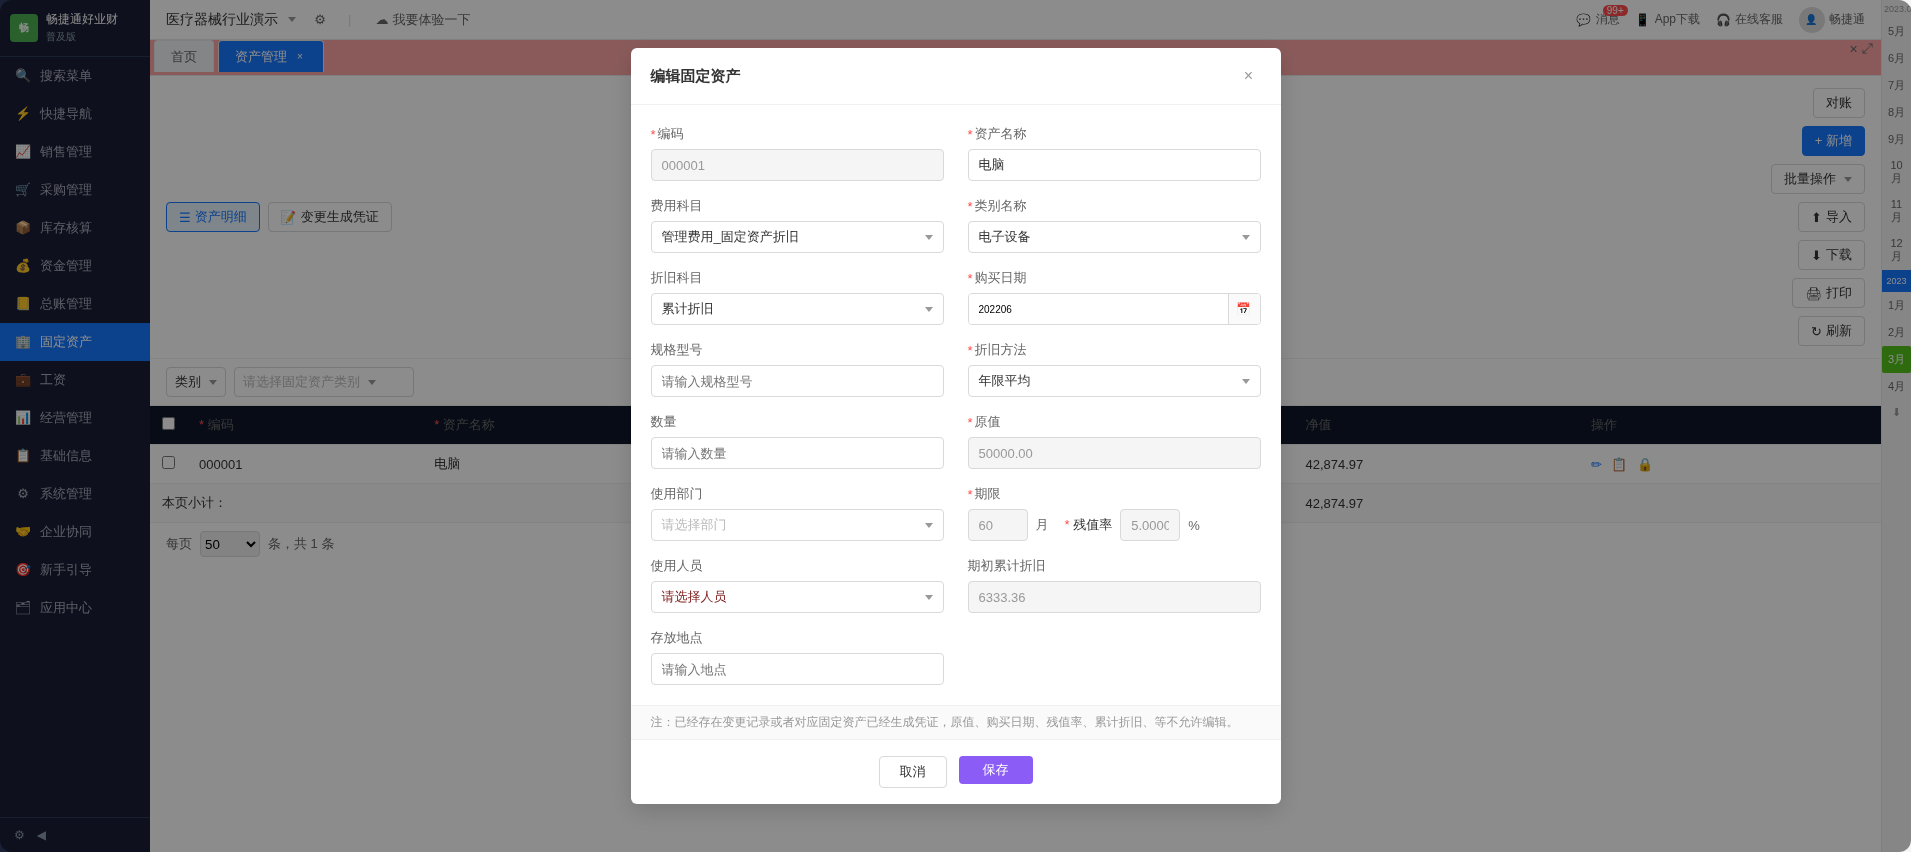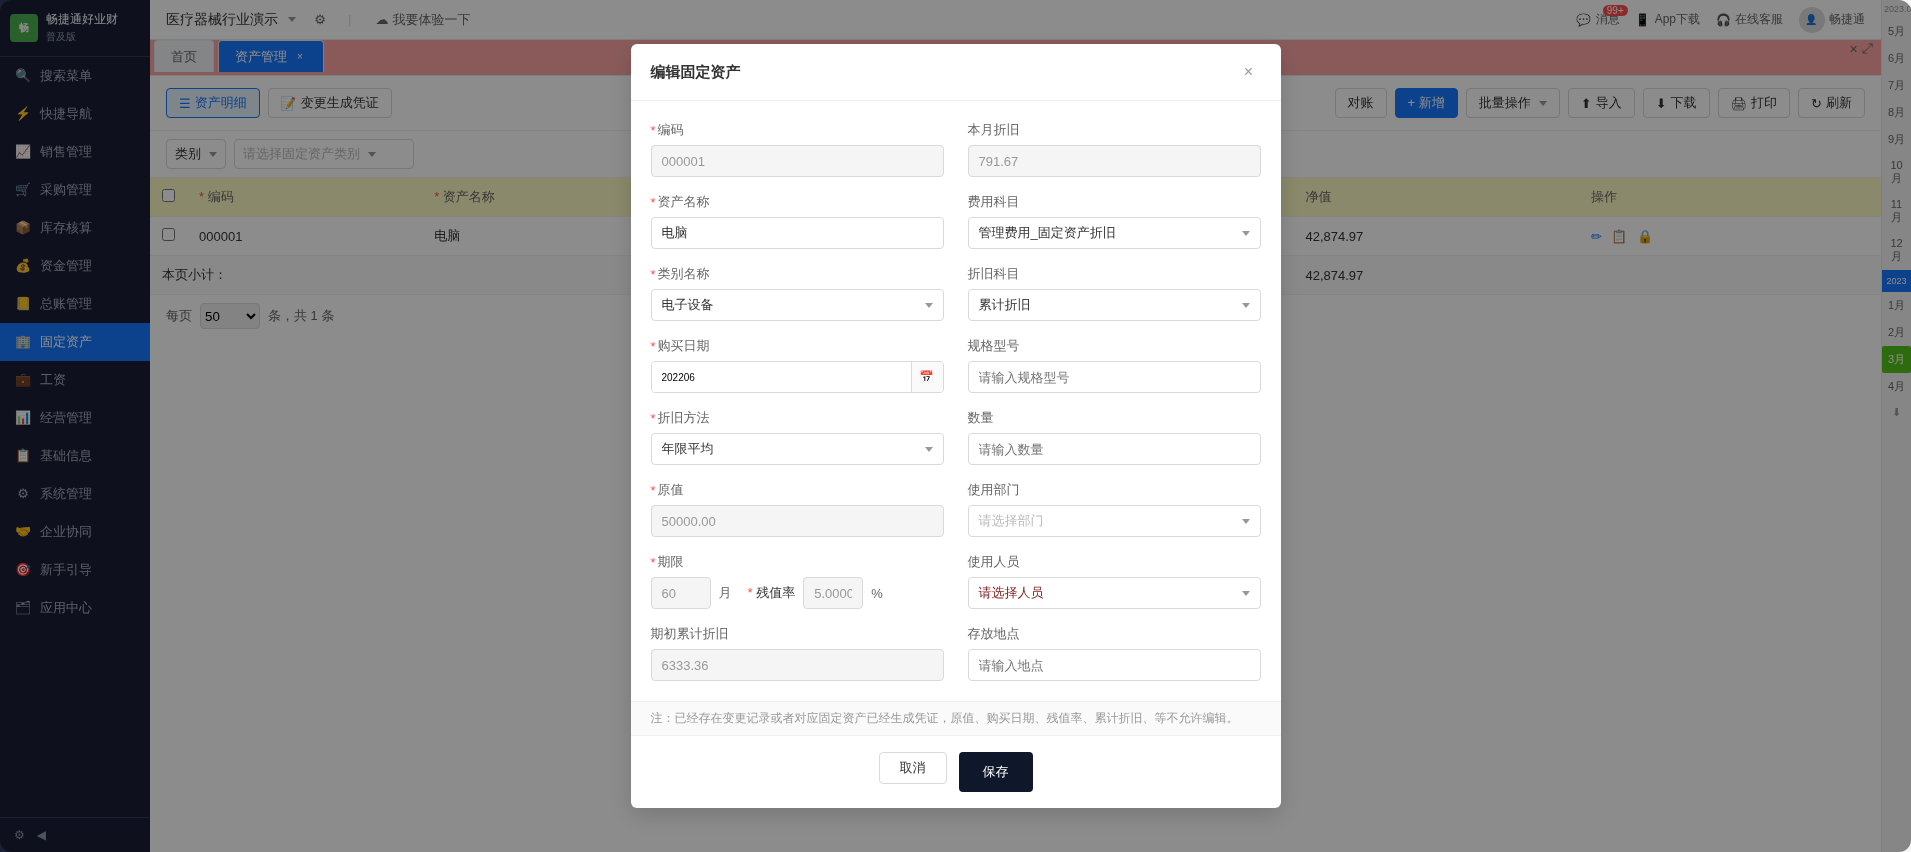--- a/index.html
+++ b/index.html
@@ -39,28 +39,28 @@
     .tab.active { background: #1677ff; color: #fff; }
     .tab-close { width: 14px; height: 14px; display: flex; align-items: center; justify-content: center; border-radius: 50%; font-size: 10px; }
     .tabs-right { margin-left: auto; display: flex; align-items: center; gap: 4px; padding-right: 8px; }
 
     
     .page-content { flex: 1; background: #fff; overflow: auto; position: relative; }
     .toolbar { padding: 12px 16px; display: flex; align-items: center; gap: 8px; border-bottom: 1px solid #f0f0f0; }
     .toolbar-btn { height: 30px; padding: 0 12px; border: 1px solid #d9d9d9; background: #fff; border-radius: 4px; cursor: pointer; font-size: 13px; display: flex; align-items: center; gap: 4px; color: #333; }
     .toolbar-btn.active { background: #e6f4ff; border-color: #1677ff; color: #1677ff; }
     .toolbar-btn.primary { background: #1677ff; color: #fff; border-color: #1677ff; }
-    .toolbar-right { margin-left: auto; display: flex; align-items: flex-end; gap: 8px; }
+    .toolbar-right { margin-left: auto; display: flex; align-items: flex-end; gap: 8px; flex-direction: column; }
     .filter-row { padding: 8px 16px; display: flex; align-items: center; gap: 8px; border-bottom: 1px solid #f0f0f0; }
     .filter-select { height: 30px; padding: 0 8px; border: 1px solid #d9d9d9; border-radius: 4px; font-size: 13px; display: flex; align-items: center; gap: 4px; cursor: pointer; background: #fff; }
 
     
     .table-container { overflow: auto; }
     table { width: 100%; border-collapse: collapse; font-size: 13px; }
-    thead tr { background: #fef9c3; }
+    thead tr { background: #0f172a; }
     th, td { padding: 10px 12px; border-bottom: 1px solid #f0f0f0; text-align: left; white-space: nowrap; }
     th { font-weight: 500; color: #666; }
     td { color: #333; }
     .table-footer { padding: 8px 16px; display: flex; align-items: center; gap: 8px; font-size: 13px; color: #666; }
 
     
     .date-sidebar { width: 30px; background: #f5f5f5; border-left: 1px solid #e8e8e8; display: flex; flex-direction: column; align-items: center; }
     .date-item { padding: 6px 4px; font-size: 11px; color: #666; text-align: center; cursor: pointer; width: 100%; }
     .date-item.today { background: #1677ff; color: #fff; border-radius: 2px; }
     .date-item.highlight { background: #52c41a; color: #fff; border-radius: 2px; }
@@ -83,21 +83,21 @@
     .form-input-wrap { display: flex; align-items: center; border: 1px solid #d9d9d9; border-radius: 4px; height: 32px; overflow: hidden; }
     .form-input-wrap input { border: none; padding: 0 10px; font-size: 10px; height: 100%; flex: 1; outline: none; }
     .form-input-wrap .input-suffix { padding: 0 8px; color: #999; background: #fafafa; border-left: 1px solid #d9d9d9; height: 100%; display: flex; align-items: center; font-size: 12px; }
     .form-select { height: 32px; border: 1px solid #d9d9d9; border-radius: 4px; padding: 0 10px; font-size: 13px; color: #333; background: #fff; width: 100%; display: flex; align-items: center; justify-content: space-between; cursor: pointer; }
     .inline-group { display: flex; align-items: center; gap: 8px; }
     .inline-label { font-size: 13px; color: #666; white-space: nowrap; }
     .inline-input { height: 32px; border: 1px solid #d9d9d9; border-radius: 4px; padding: 0 10px; font-size: 13px; width: 60px; }
     .dialog-note { padding: 8px 20px; font-size: 12px; color: #999; background: #fafafa; border-top: 1px solid #f0f0f0; }
     .dialog-footer { padding: 16px 20px; border-top: 1px solid #f0f0f0; display: flex; justify-content: center; gap: 12px; }
     .btn-cancel { height: 32px; padding: 0 20px; border: 1px solid #d9d9d9; background: #fff; border-radius: 4px; cursor: pointer; font-size: 13px; color: #333; }
-    .btn-save { height: 40px; padding: 0 24px; border: none; background: #0f172a; color: #fff; border-radius: 4px; cursor: pointer; font-size: 13px; }
+    .btn-save { height: 28px; padding: 0 24px; border: none; background: #8b5cf6; color: #fff; border-radius: 4px; cursor: pointer; font-size: 13px; }
     .chevron-down { display: inline-block; width: 0; height: 0; border-left: 4px solid transparent; border-right: 4px solid transparent; border-top: 5px solid #999; margin-left: 4px; vertical-align: middle; }
   </style>
 </head>
 <body>
 
 <div class="app-container">
 
   <div class="sidebar">
     <div class="sidebar-header">
       <div class="sidebar-logo">畅</div>
@@ -353,24 +353,20 @@
       <div class="form-grid">
 
         <div class="form-item">
           <div class="form-label">
             <span class="required">*</span>
             <span>编码</span>
           </div>
           <input class="form-input disabled" type="text" readonly="" value="000001" style="">
         </div>
 
-        <div class="form-item">
-          <div class="form-label">本月折旧</div>
-          <input class="form-input disabled" type="text" readonly="" value="791.67" style="">
-        </div>
 
         <div class="form-item">
           <div class="form-label">
             <span class="required">*</span>
             <span>资产名称</span>
           </div>
           <input class="form-input" type="text" value="电脑" style="">
         </div>
 
         <div class="form-item">

